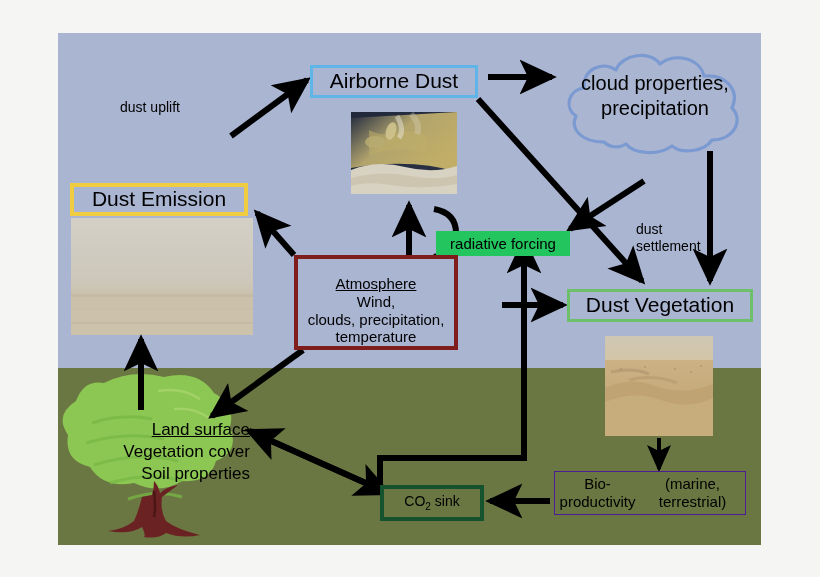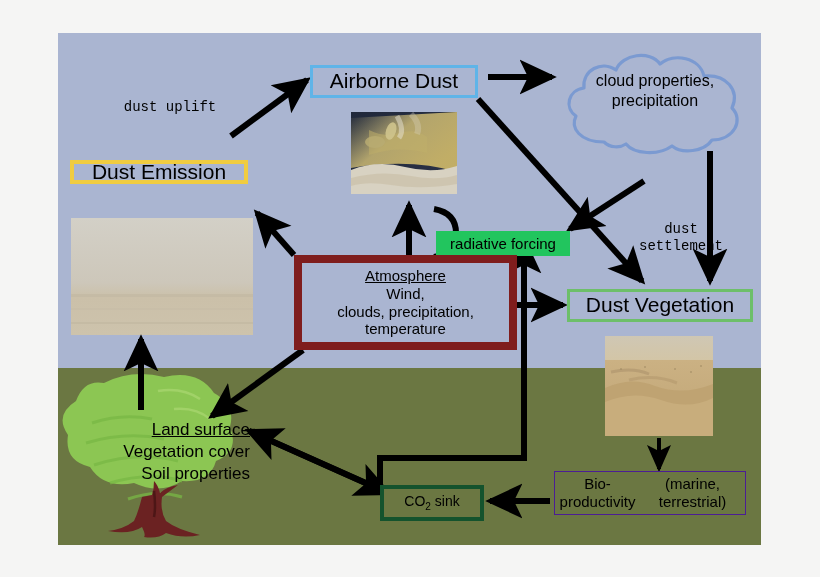--- a/index.html
+++ b/index.html
@@ -34,57 +34,58 @@
     white-space:pre-line;
   }
   .box.sky{background:#aab5d1;}
   .box.gnd{background:#6b7742;}
 
   #airborne-dust{
     left:252px;top:32px;width:168px;height:33px;
     border:3px solid #5fb4e8;font-size:21px;
   }
   #dust-emission{
-    left:12px;top:127px;width:178px;height:24px;
+    left:12px;top:150px;width:178px;height:33px;
     border:4px solid #f0cc40;font-size:21px;
   }
   #dust-deposition{
     left:509px;top:256px;width:186px;height:33px;
     border:3px solid #6dbf69;font-size:21px;
   }
   #radiative-forcing{
     left:378px;top:198px;width:134px;height:25px;
     background:#22c55e;border:none;font-size:15px;
   }
   #atmosphere-box{
-    left:236px;top:222px;width:223px;height:95px;
-    border:8px solid #7f1d1d;font-size:15px;
+    left:236px;top:222px;width:164px;height:95px;
+    border:4px solid #7f1d1d;font-size:15px;
     flex-direction:column;
+    justify-content:flex-end;
   }
   #atmosphere-box .ttl{text-decoration:underline;}
   #co2-sink{
     left:322px;top:452px;width:104px;height:36px;
     border:4px solid #14532d;font-size:14px;
   }
   #bio-productivity{
     left:496px;top:438px;width:192px;height:44px;
     border:1px solid #4c1d95;font-size:15px;
     flex-direction:row;
   }
 
   
-  .caption{position:absolute;color:#000;font-size:14px;line-height:1.2;text-align:center;white-space:pre-line;font-family:Liberation Mono, monospace;}
+  .caption{position:absolute;color:#000;font-size:14px;line-height:1.2;text-align:left;white-space:pre-line;}
   #dust-uplift-label{left:62px;top:66px;width:100px;}
   #dust-settlement-label{left:578px;top:188px;width:90px;}
 
   
   #cloud-shape{position:absolute;left:500px;top:17px;width:192px;height:108px;}
   .cloud-label{
     position:absolute;left:508px;top:38px;width:178px;
-    text-align:center;font-size:16px;line-height:1.25;color:#000;white-space:pre-line;
+    text-align:center;font-size:20px;line-height:1.25;color:#000;white-space:pre-line;
   }
 
   
   .photo{position:absolute;overflow:hidden;}
   #photo-airborne-dust{left:293px;top:79px;width:106px;height:82px;}
   #photo-dust-emission{left:13px;top:185px;width:182px;height:117px;}
   #photo-desert{left:547px;top:303px;width:108px;height:100px;}
 
   
   #tree-graphic{position:absolute;left:0px;top:336px;width:190px;height:170px;}

